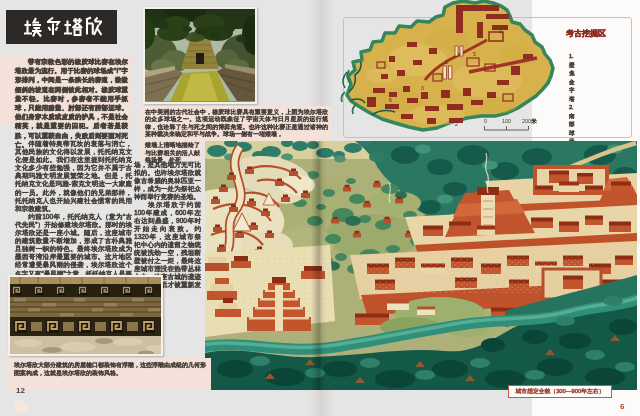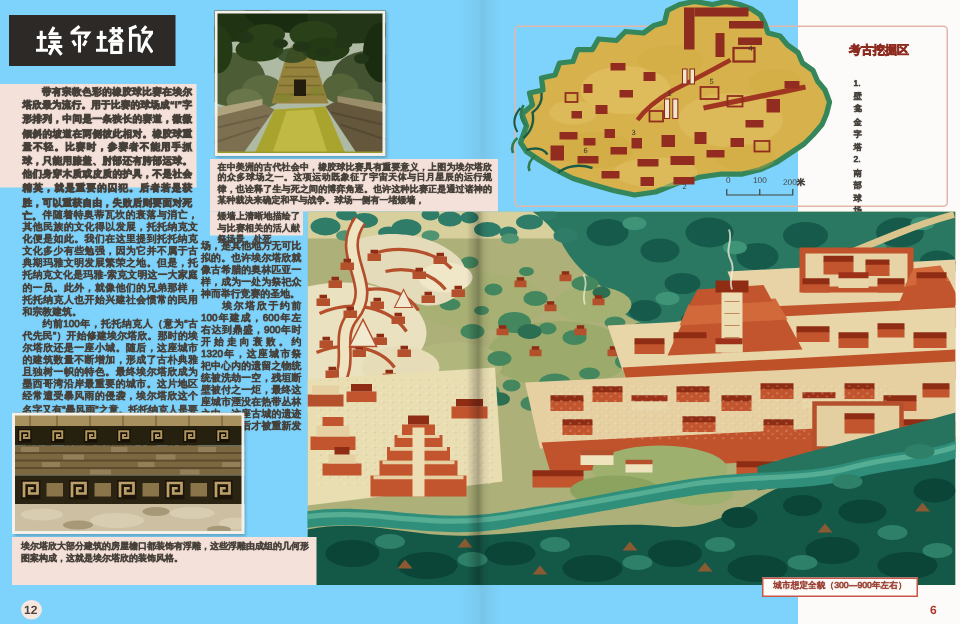--- a/index.html
+++ b/index.html
@@ -1,17 +1,17 @@
 <!DOCTYPE html>
 <html><head>
 <meta charset="utf-8">
 <style>
   html,body{margin:0;padding:0;}
   body{width:640px;height:416px;overflow:hidden;background:#fcfbf9;font-family:"Liberation Sans",sans-serif;}
-  #page{position:relative;width:532px;height:416px;background:#7dd3fc;}
+  #page{position:relative;width:532px;height:416px;background:#e5e5e5;}
   .abs{position:absolute;}
   .zh{color:#46403a;-webkit-text-stroke:0.45px #46403a;text-shadow:0 0 1px rgba(70,64,58,0.65);}
   .just{text-align:justify;text-justify:inter-character;}
 </style>
 </head>
 <body>
 <div id="page">
 
 <div class="abs" style="left:306px;top:0;width:28px;height:416px;background:linear-gradient(90deg,rgba(0,0,0,0) 0%,rgba(90,75,60,0.07) 45%,rgba(90,75,60,0.10) 55%,rgba(0,0,0,0) 100%);"></div>
 
@@ -628,17 +628,17 @@
         <ellipse cx="96" cy="66" rx="9" ry="3"></ellipse>
         <ellipse cx="138" cy="78" rx="8" ry="2.5"></ellipse>
       </g>
 
 <rect x="1" y="1" width="153" height="79" fill="none" stroke="#f4f1ea" stroke-width="2"></rect>
 </svg>
 
 <div class="abs just zh" style="left:8px;top:358px;width:203px;height:32px;background:#f4e1d9;padding:4px 5px 0 6px;box-sizing:border-box;font-size:6px;line-height:7.6px;color:#57504a;">埃尔塔欣大部分建筑的房屋檐口都装饰有浮雕，这些浮雕由成组的几何形图案构成，这就是埃尔塔欣的装饰风格。</div>
 
 <div class="abs" style="left:14px;top:400px;width:14px;height:13px;background:#f6e7df;border-radius:50%;"></div>
-<div class="abs" style="left:16px;top:402px;font-size:8px;font-weight:bold;color:#4a443e;">12</div>
+<div class="abs" style="left:16px;top:386px;font-size:8px;font-weight:bold;color:#4a443e;">12</div>
 
 <div class="abs" style="left:620px;top:402px;font-size:8px;font-weight:bold;color:#b23528;">6</div>
 
 </div>
 
 </body></html>

